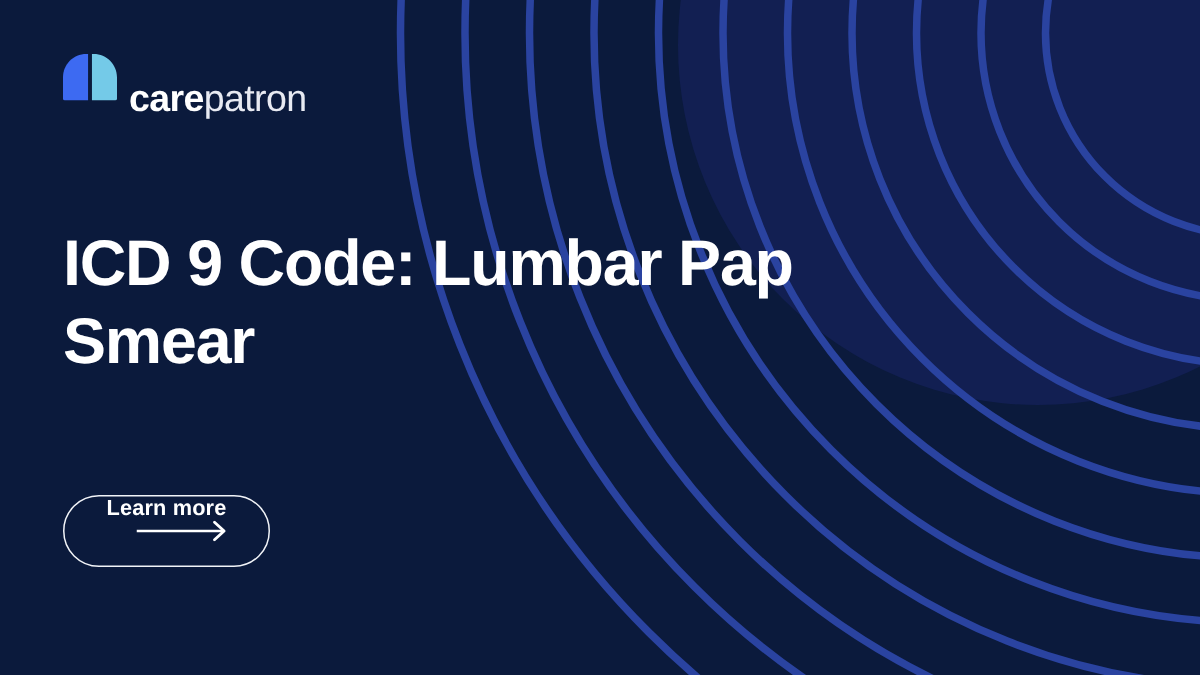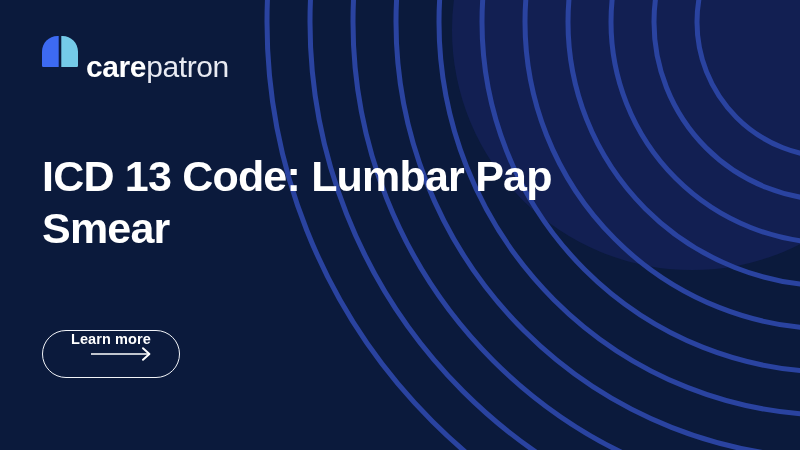--- a/index.html
+++ b/index.html
@@ -35,21 +35,21 @@
     align-items: center;
     height: 36px;
   }
   .logo-mark {
     width: 36px;
     height: 31px;
     display: block;
   }
   .logo-word {
     margin-left: 8px;
-    font-size: 30px;
+    font-size: 25px;
     letter-spacing: -0.4px;
     line-height: 1;
     white-space: nowrap;
     margin-top: 31px;
   }
   .logo-word .care {
     color: #ffffff;
     font-weight: 700;
   }
   .logo-word .patron {
@@ -131,21 +131,21 @@
   <div class="logo">
     <svg class="logo-mark" viewBox="0 0 36 31" aria-hidden="true">
       <path d="M0 15.5C0 6.94 6.94 0 15.5 0h1.2v31H1.2A1.2 1.2 0 0 1 0 29.8V15.5Z" fill="#3d6af2"></path>
       <path d="M36 15.5C36 6.94 29.06 0 20.5 0h-1.2v31h15.5A1.2 1.2 0 0 0 36 29.8V15.5Z" fill="#7ed9f7" opacity="0.92"></path>
     </svg>
     <div class="logo-word">
       <span class="care">care</span><span class="patron">patron</span>
     </div>
   </div>
 
-  <h1 class="headline">ICD 13 Code: Lumbar Pap Smear</h1>
+  <h1 class="headline">ICD 9 Code: Lumbar Pap Smear</h1>
 
   <div class="cta">
     <span class="cta-label">Learn more</span>
     <svg class="cta-arrow" width="62" height="14" viewBox="0 0 62 14" aria-hidden="true">
       <path d="M0 7h58" stroke="#ffffff" stroke-width="1.6" fill="none"></path>
       <path d="M52 1.2 58.4 7 52 12.8" stroke="#ffffff" stroke-width="1.9" fill="none" stroke-linecap="round" stroke-linejoin="round"></path>
     </svg>
   </div>
 
 </div>

